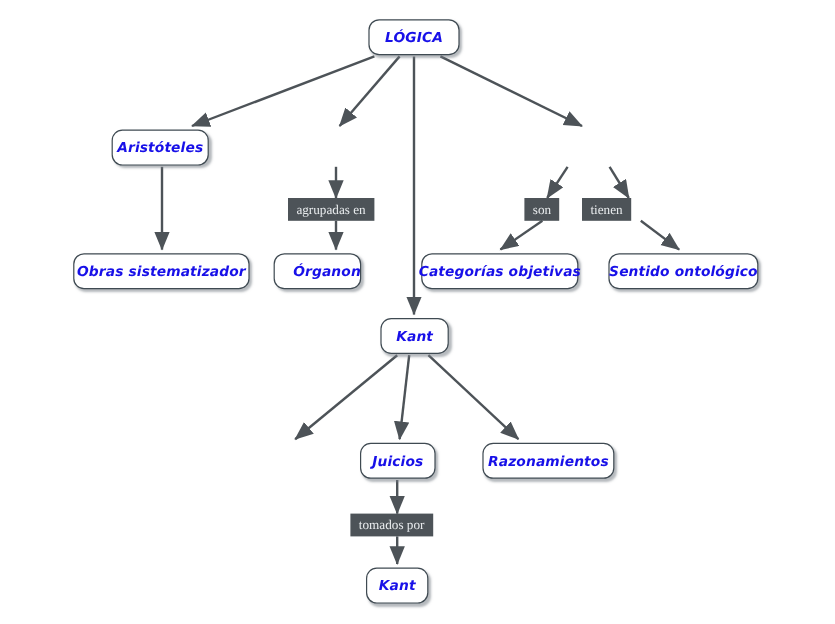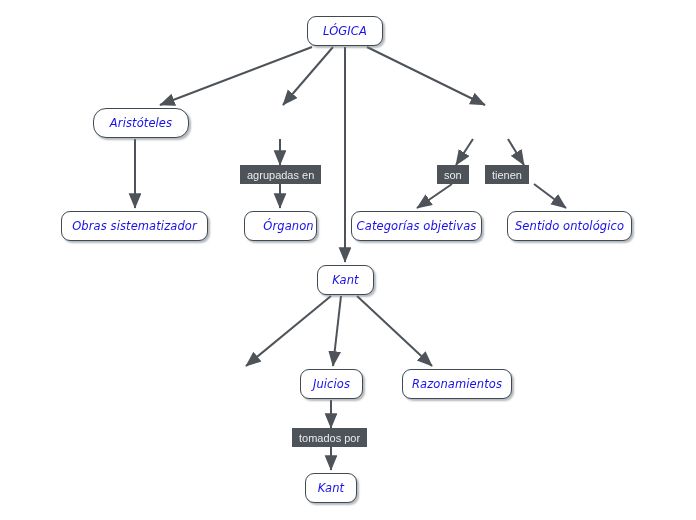--- a/index.html
+++ b/index.html
@@ -23,42 +23,42 @@
     height: 520px;
     pointer-events: none;
   }
   .node {
     position: absolute;
     box-sizing: border-box;
     background: #ffffff;
     border: 1.6px solid #3f4a52;
     border-radius: 9px;
     color: #1810e8;
-    font-weight: normal;
+    font-weight: bold;
     font-style: italic;
     font-size: 11.5px;
     font-family: "DejaVu Sans", sans-serif;
     display: flex;
     align-items: center;
     justify-content: center;
     text-align: center;
     white-space: nowrap;
     box-shadow: 2px 2px 2px rgba(120,128,134,0.55);
     letter-spacing: 0.1px;
     z-index: 3;
   }
   .edge-label {
     position: absolute;
     box-sizing: border-box;
     background: #4d5358;
     color: #e9ecee;
     font-size: 11px;
     font-style: normal;
     font-weight: normal;
-    font-family: Liberation Sans, sans-serif;
+    font-family: Liberation Serif, serif;
     display: flex;
     align-items: center;
     justify-content: center;
     white-space: nowrap;
     padding: 0 7px;
     height: 19px;
     z-index: 4;
   }
 </style>
 </head>
@@ -99,27 +99,27 @@
 
       <path d="M357,296 L432,366"></path>
 
       <path marker-end="" d="M331,400 L331,428"></path>
       <path d="M331,447 L331,470"></path>
     </g>
   </svg>
 
   <div class="node" style="left:307px; top:16px;  width:76px;  height:30px;">LÓGICA</div>
 
-  <div class="node" style="left:93px;  top:108px; width:96px;  height:30px;border-radius:13px;">Aristóteles</div>
+  <div class="node" style="left:93px;  top:108px; width:81px;  height:30px;">Aristóteles</div>
 
 
 
   <div class="node" style="left:61px;  top:211px; width:147px; height:30px;">Obras sistematizador</div>
 
-  <div class="node" style="left:244px; top:211px; width:73px;  height:30px;padding-left:16px;">Órganon</div>
+  <div class="node" style="left:228px; top:211px; width:73px;  height:30px;padding-left:16px;">Órganon</div>
 
   <div class="node" style="left:351px; top:211px; width:131px; height:30px;">Categorías objetivas</div>
 
   <div class="node" style="left:507px; top:211px; width:125px; height:30px;">Sentido ontológico</div>
 
   <div class="node" style="left:317px; top:265px; width:57px;  height:30px;">Kant</div>
 
 
   <div class="node" style="left:300px; top:369px; width:63px;  height:30px;">Juicios</div>
 

